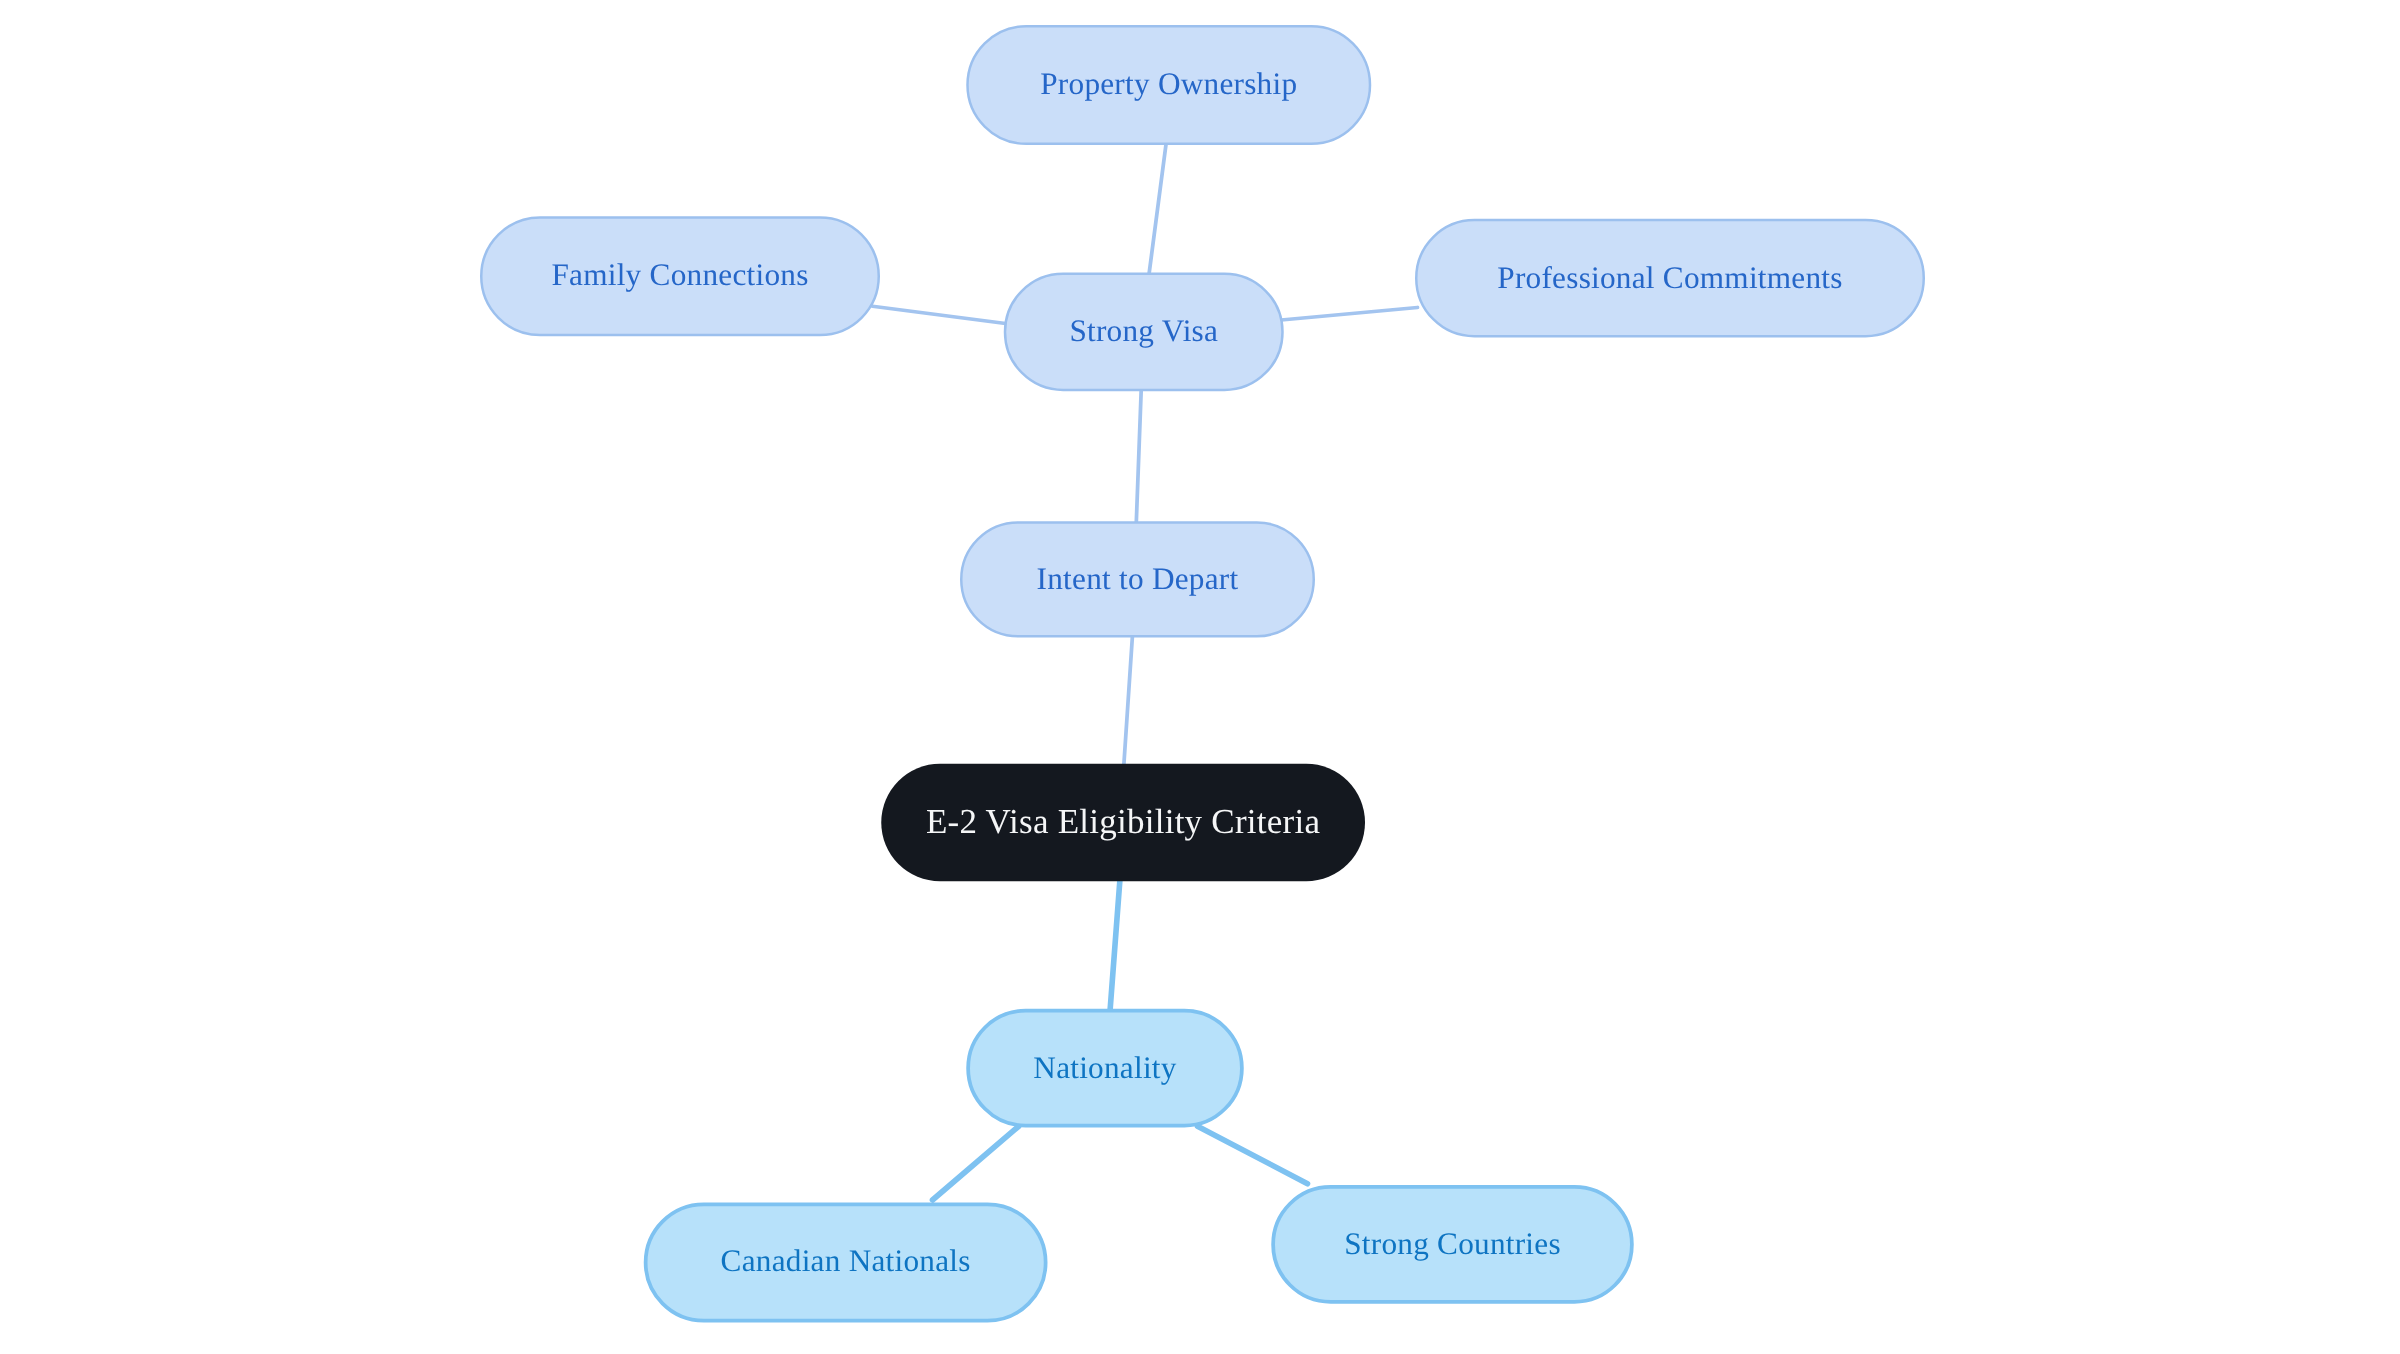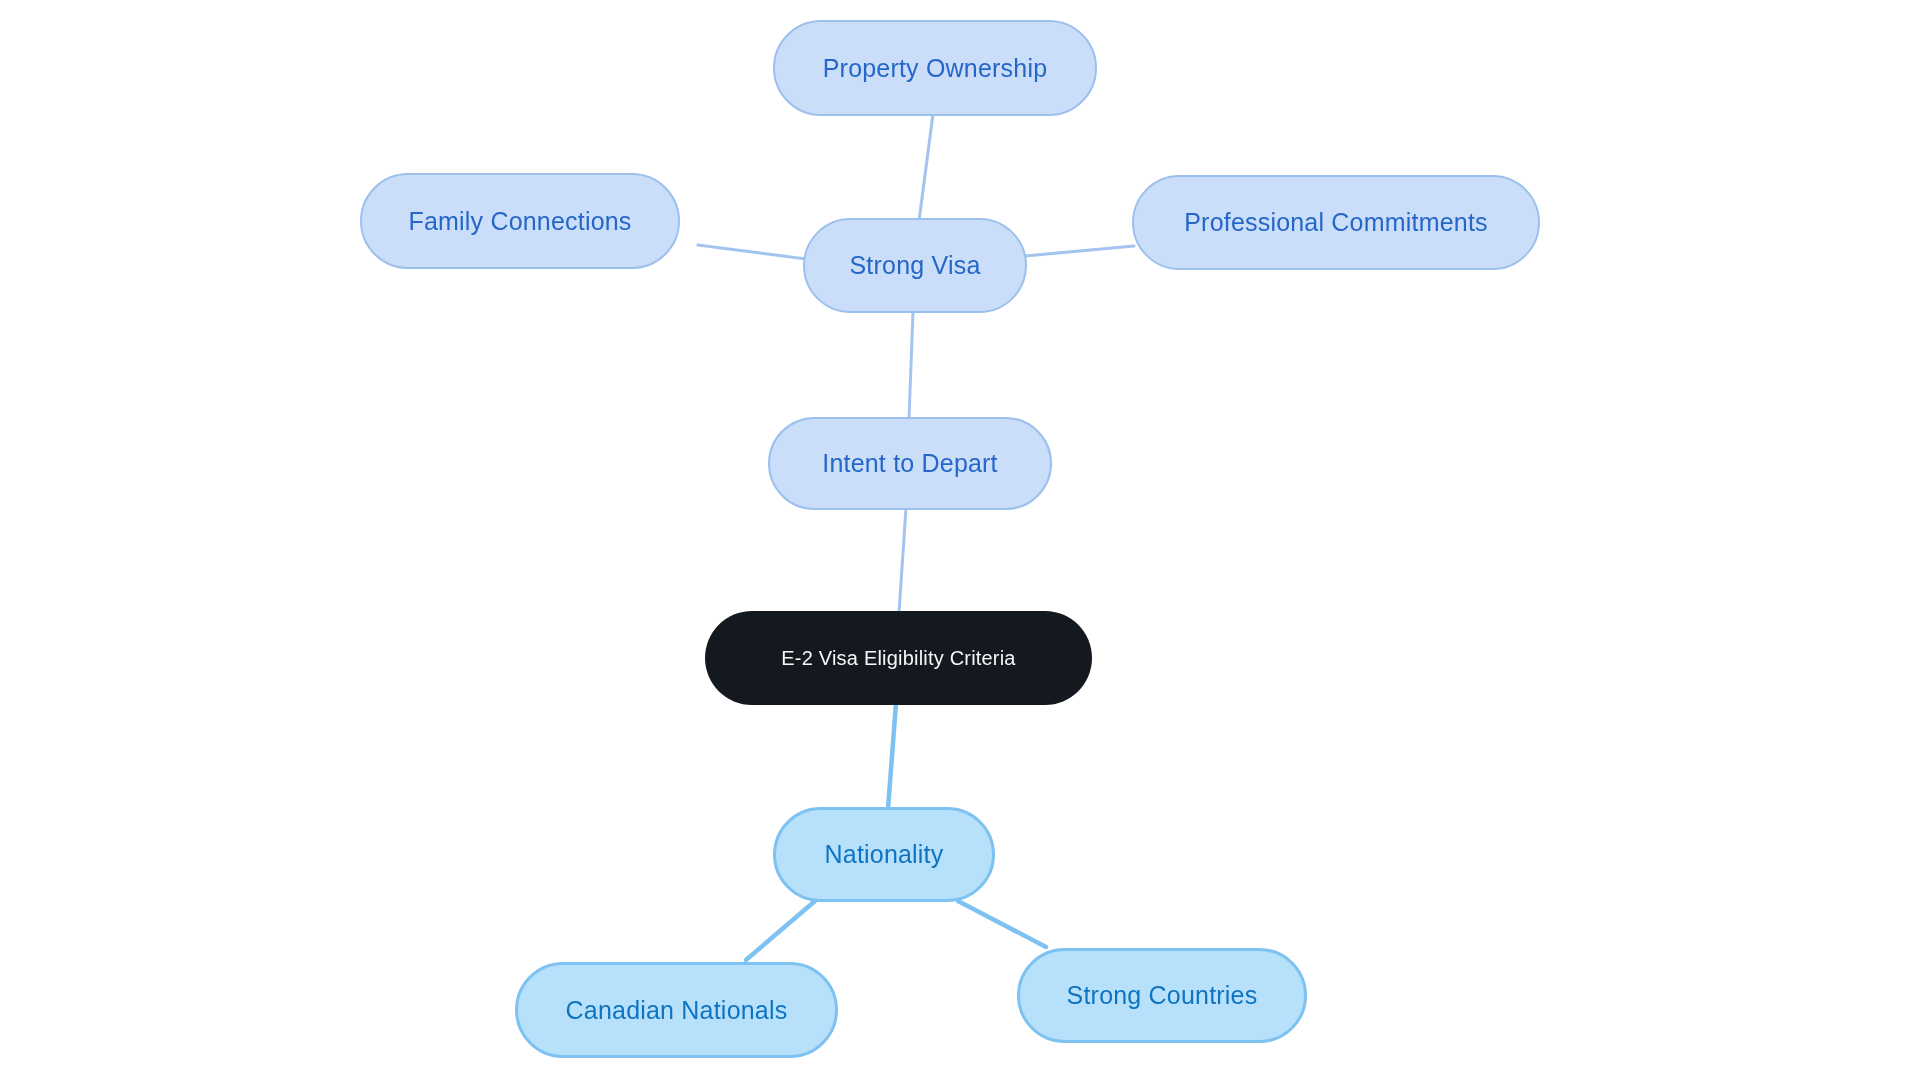--- a/index.html
+++ b/index.html
@@ -17,21 +17,21 @@
   }
   * { margin: 0; padding: 0; box-sizing: border-box; }
   html, body {
     width: 1920px; height: 1083px;
     background: var(--background, #fff);
     font-family: "Liberation Sans", sans-serif;
     overflow: hidden;
   }
   .canvas {
     position: relative;
-    width: 1920px; height: 761px;
+    width: 1920px; height: 761px; font-family: Liberation Serif, serif;
   }
   .edges-layer {
     position: absolute;
     left: 0; top: 0;
     width: 1920px; height: 1083px;
   }
   .edge-a { stroke: var(--a-line, #A3C4EF); stroke-width: 3; stroke-linecap: round; }
   .edge-b { stroke: var(--b-line, #7EC2F1); stroke-width: 4.5; stroke-linecap: round; }
   .node {
     position: absolute;
@@ -51,26 +51,26 @@
     color: var(--a-text, #2566C8);
   }
   .branch-b {
     background: var(--b-fill, #B7E1FA);
     border: 3px solid var(--b-border, #7EC2F1);
     color: var(--b-text, #0E74C2);
   }
   .central {
     background: var(--central-fill, #14181F);
     color: var(--central-text, #F5F6F7);
-    font-size: 20px;
+    font-size: 28px;
     border: none;
   }
   
   #n-property      { left: 773px;  top: 20px;  width: 324px; height: 96px; }
-  #n-family        { left: 360px;  top: 173px; width: 320px; height: 96px; }
+  #n-family        { left: 384px;  top: 173px; width: 320px; height: 96px; }
   #n-strong        { left: 803px;  top: 218px; width: 224px; height: 95px; }
   #n-professional  { left: 1132px; top: 175px; width: 408px; height: 95px; }
   #n-intent        { left: 768px;  top: 417px; width: 284px; height: 93px; }
   #n-central       { left: 705px;  top: 611px; width: 387px; height: 94px; }
   #n-nationality   { left: 773px;  top: 807px; width: 222px; height: 95px; }
   #n-canadian      { left: 515px;  top: 962px; width: 323px; height: 96px; }
   #n-treaty        { left: 1017px; top: 948px; width: 290px; height: 95px; }
 </style>
 </head>
 <body>

